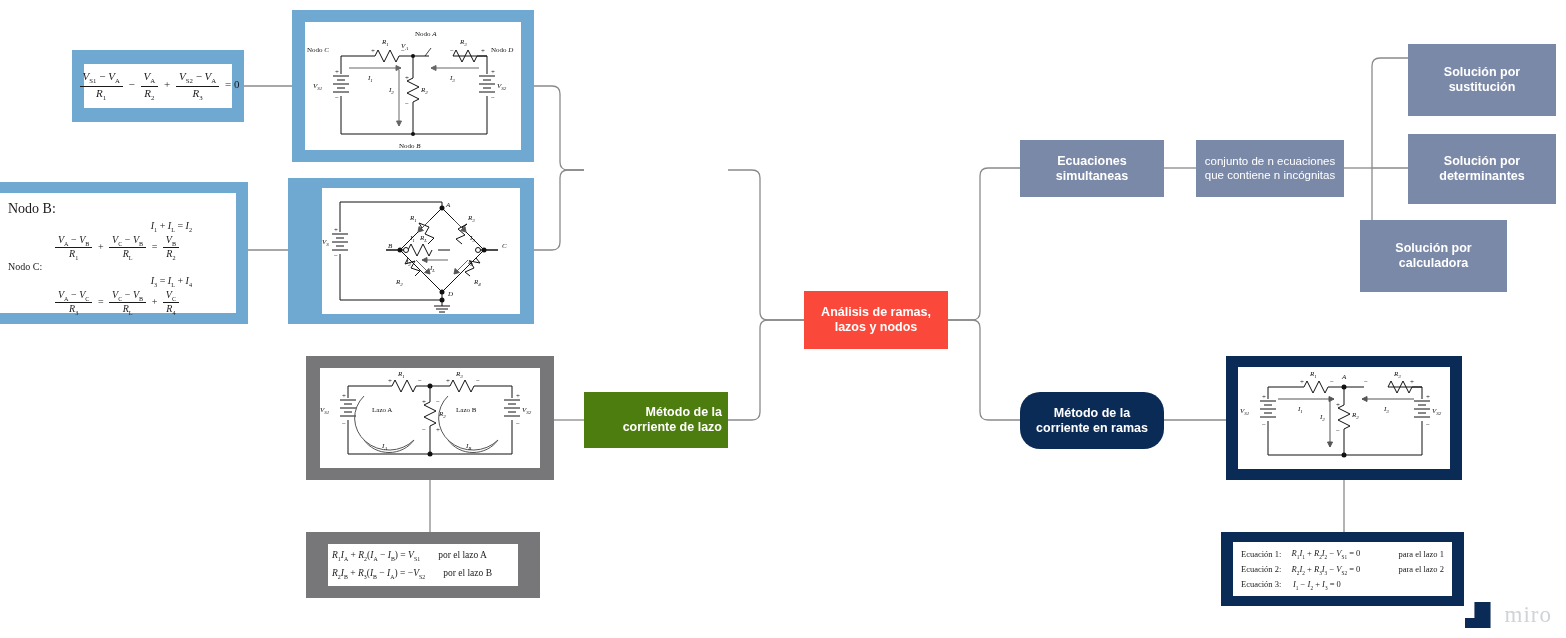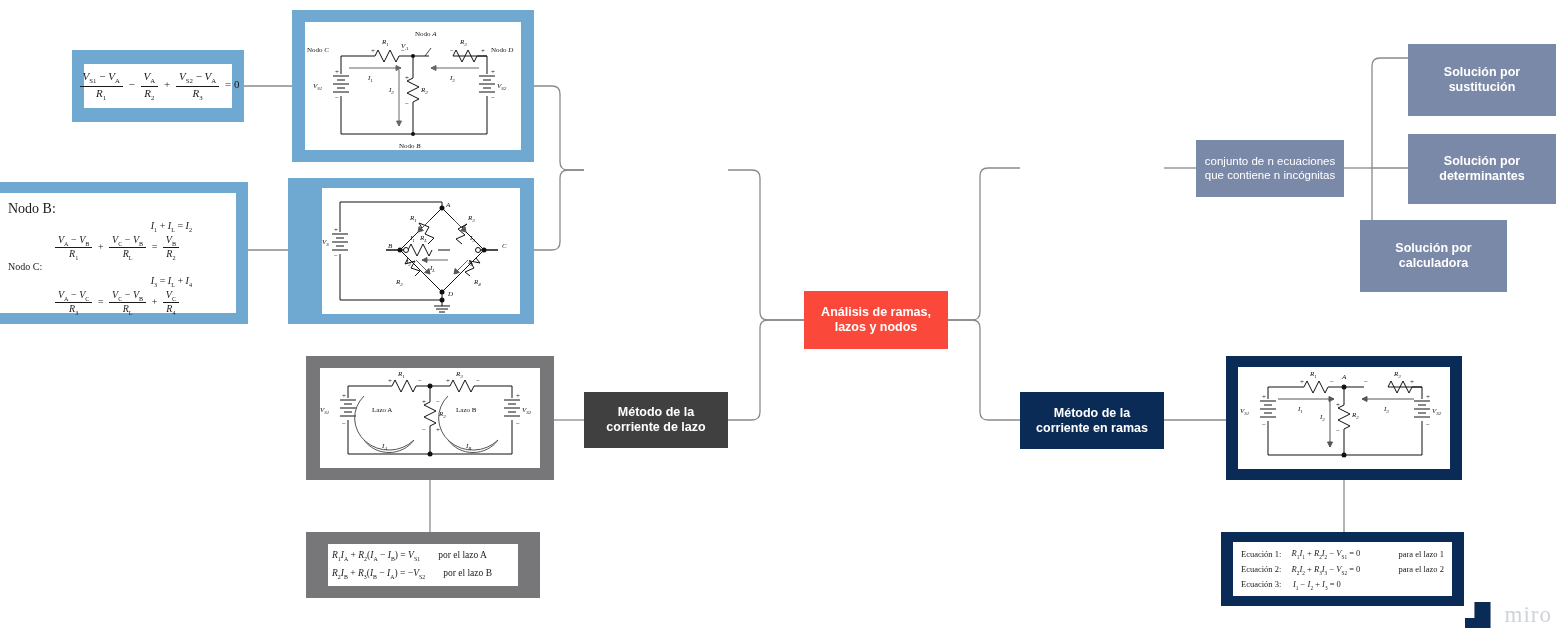--- a/index.html
+++ b/index.html
@@ -6,22 +6,22 @@
   body{width:1566px;height:638px;position:relative;overflow:hidden;
        font-family:"Liberation Sans",sans-serif;}
   #canvas{position:absolute;left:0;top:0;width:1566px;height:638px;}
 
   
   .node{position:absolute;display:flex;align-items:center;justify-content:center;
         text-align:center;color:#ffffff;font-weight:bold;line-height:1.18;
         box-sizing:border-box;padding:4px 6px;}
   .node.blue{background:#6FA8D0;}
   .node.slate{background:#7B89A8;}
-  .node.gray{background:#404040;}
-  .node.navy{background:#0B2B57;}
+  .node.gray{background:#4d7c0f;text-align:right;}
+  .node.navy{background:#0B2B57;border-radius:20px;}
   .node.red{background:#FA483A;}
 
   
   .frame{position:absolute;box-sizing:border-box;}
   .frame .inner{position:absolute;background:#ffffff;overflow:hidden;}
   .frame.blueF{background:#6FA8D0;}
   .frame.grayF{background:#77777A;}
   .frame.navyF{background:#0B2B57;}
 
   
@@ -469,20 +469,23 @@
 
 
   <div class="node gray" style="left:584px;top:392px;width:144px;height:56px;font-size:12.5px;">
     <span>Método de la corriente de lazo</span>
   </div>
 
   <div class="node red" style="left:804px;top:291px;width:144px;height:58px;font-size:12.5px;">
     <span>Análisis de ramas, lazos y nodos</span>
   </div>
 
+  <div class="node slate" style="left:1020px;top:140px;width:144px;height:57px;font-size:12.5px;">
+    <span>Ecuaciones simultaneas</span>
+  </div>
 
   <div class="node slate" style="left:1196px;top:140px;width:148px;height:57px;font-size:11.5px;font-weight:normal;">
     <span>conjunto de n ecuaciones que contiene n incógnitas</span>
   </div>
 
   <div class="node slate" style="left:1408px;top:44px;width:148px;height:72px;font-size:12.5px;">
     <span>Solución por sustitución</span>
   </div>
 
   <div class="node slate" style="left:1408px;top:134px;width:148px;height:70px;font-size:12.5px;align-items:center;">

